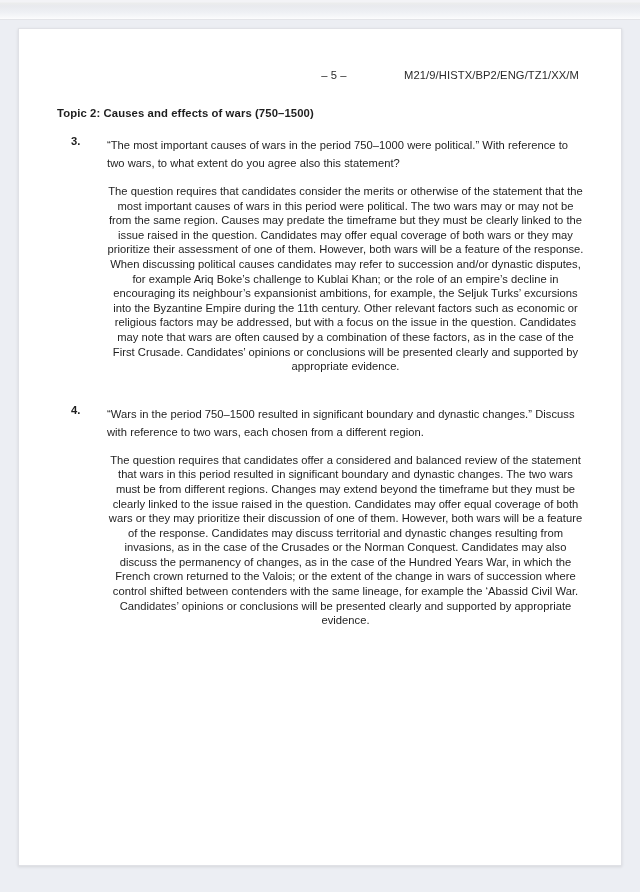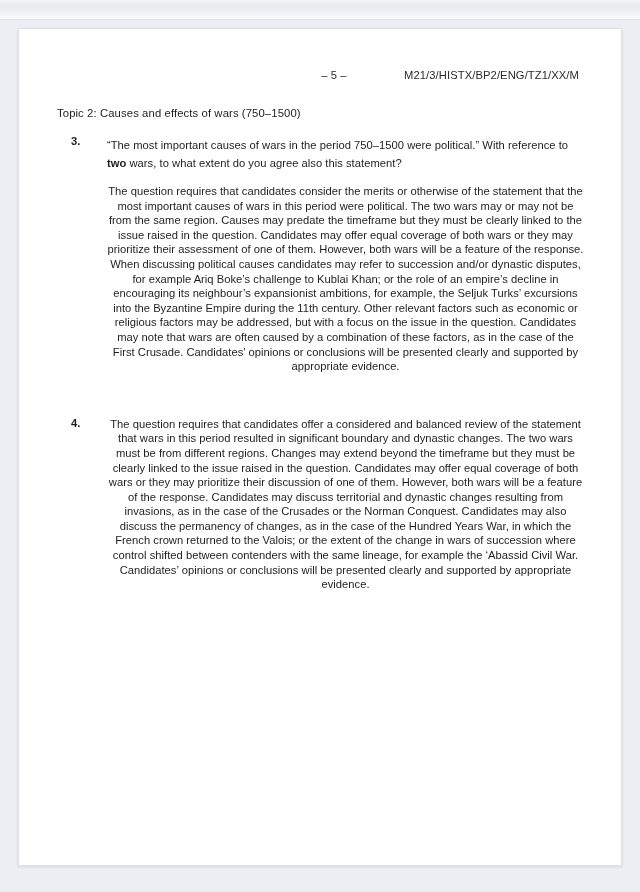--- a/index.html
+++ b/index.html
@@ -85,21 +85,21 @@
   
   .page-body {
     position: absolute;
     left: 38px;
     top: 78px;
     width: 527px;
   }
 
   .topic-heading {
     font-size: 11.3px;
-    font-weight: normal;
+    font-weight: bold;
     color: #1e1e1e;
     margin: 0 0 16px 0;
     letter-spacing: 0.1px;
   }
 
   .question-block {
     position: relative;
     margin-bottom: 4px;
   }
 
@@ -116,21 +116,21 @@
     font-weight: bold;
     color: #1e1e1e;
   }
   .question-text {
     font-size: 11.2px;
     line-height: 14.6px;
     color: #1e1e1e;
     letter-spacing: 0.03px;
   }
   .question-text b {
-    font-weight: bold;
+    font-weight: normal;
   }
 
   .question-commentary {
     padding-left: 50px;
     font-size: 11.2px;
     line-height: 14.6px;
     color: #1e1e1e;
     text-align: center;
     letter-spacing: 0.02px;
   }
@@ -143,38 +143,39 @@
 <body>
 
 <div id="viewer-chrome"></div>
 
 <div id="viewer-backdrop"></div>
 
 <div id="document-page">
 
   <div class="page-header">
     <div class="page-number">– 5 –</div>
-    <div class="paper-code">M21/3/HISTX/BP2/ENG/TZ1/XX/M</div>
+    <div class="paper-code">M21/9/HISTX/BP2/ENG/TZ1/XX/M</div>
   </div>
 
   <div class="page-body">
 
     <div class="topic-heading">Topic 2: Causes and effects of wars (750–1500)</div>
 
     <div class="question-block">
       <div class="question-prompt">
         <span class="question-number">3.</span>
-        <span class="question-text"><span>“The most important causes of wars in the period 750–1500 were political.” With reference to </span><b>two</b><span> wars, to what extent do you agree also this statement?</span></span>
+        <span class="question-text"><span>“The most important causes of wars in the period 750–1000 were political.” With reference to </span><b>two</b><span> wars, to what extent do you agree also this statement?</span></span>
       </div>
       <div class="question-commentary">The question requires that candidates consider the merits or otherwise of the statement that the most important causes of wars in this period were political. The two wars may or may not be from the same region. Causes may predate the timeframe but they must be clearly linked to the issue raised in the question. Candidates may offer equal coverage of both wars or they may prioritize their assessment of one of them. However, both wars will be a feature of the response. When discussing political causes candidates may refer to succession and/or dynastic disputes, for example Ariq Boke’s challenge to Kublai Khan; or the role of an empire’s decline in encouraging its neighbour’s expansionist ambitions, for example, the Seljuk Turks’ excursions into the Byzantine Empire during the 11th century. Other relevant factors such as economic or religious factors may be addressed, but with a focus on the issue in the question. Candidates may note that wars are often caused by a combination of these factors, as in the case of the First Crusade. Candidates’ opinions or conclusions will be presented clearly and supported by appropriate evidence.</div>
     </div>
 
     <div class="spacer-q4"></div>
 
     <div class="question-block">
       <div class="question-prompt">
         <span class="question-number">4.</span>
+        <span class="question-text"><span>“Wars in the period 750–1500 resulted in significant boundary and dynastic changes.” Discuss with reference to </span><b>two</b><span> wars, each chosen from a different region.</span></span>
       </div>
       <div class="question-commentary">The question requires that candidates offer a considered and balanced review of the statement that wars in this period resulted in significant boundary and dynastic changes. The two wars must be from different regions. Changes may extend beyond the timeframe but they must be clearly linked to the issue raised in the question. Candidates may offer equal coverage of both wars or they may prioritize their discussion of one of them. However, both wars will be a feature of the response. Candidates may discuss territorial and dynastic changes resulting from invasions, as in the case of the Crusades or the Norman Conquest. Candidates may also discuss the permanency of changes, as in the case of the Hundred Years War, in which the French crown returned to the Valois; or the extent of the change in wars of succession where control shifted between contenders with the same lineage, for example the ‘Abassid Civil War. Candidates’ opinions or conclusions will be presented clearly and supported by appropriate evidence.</div>
     </div>
 
   </div>
 </div>
 
 </body></html>

